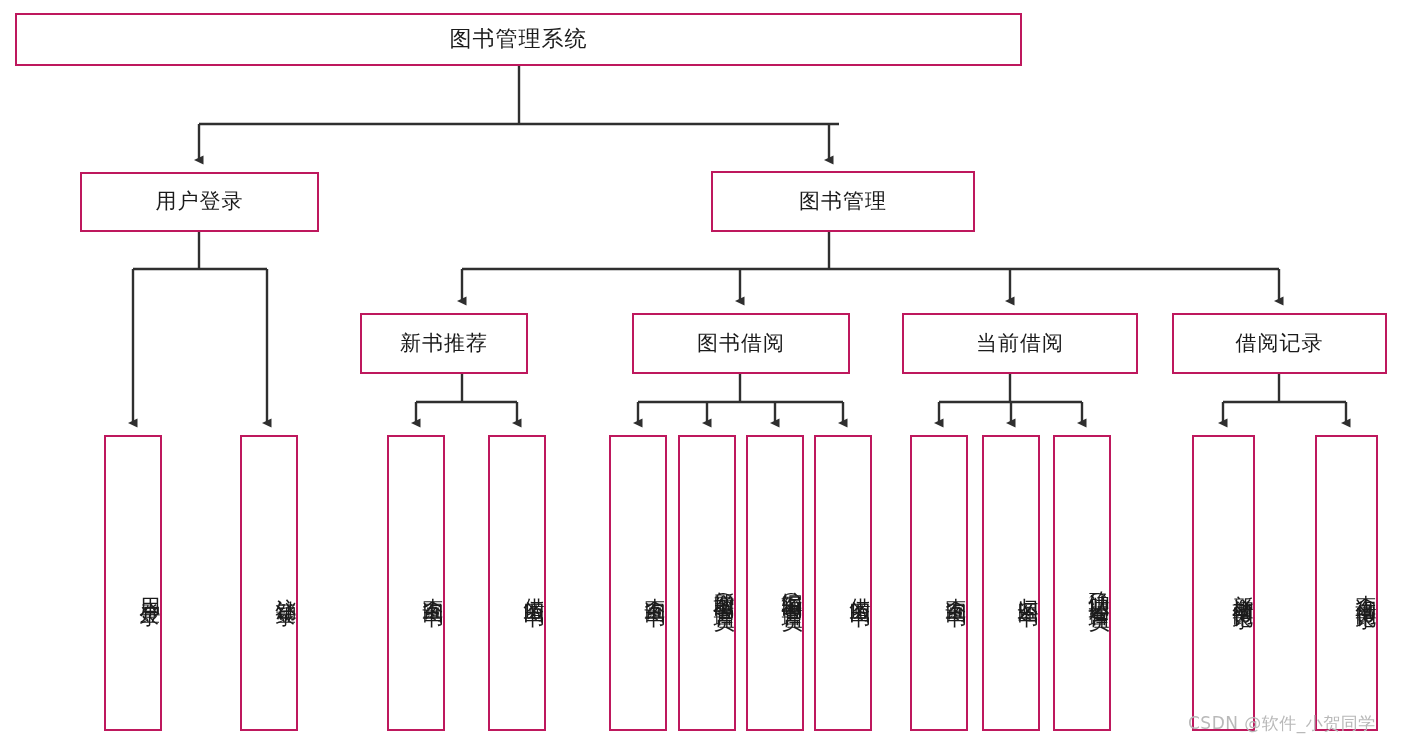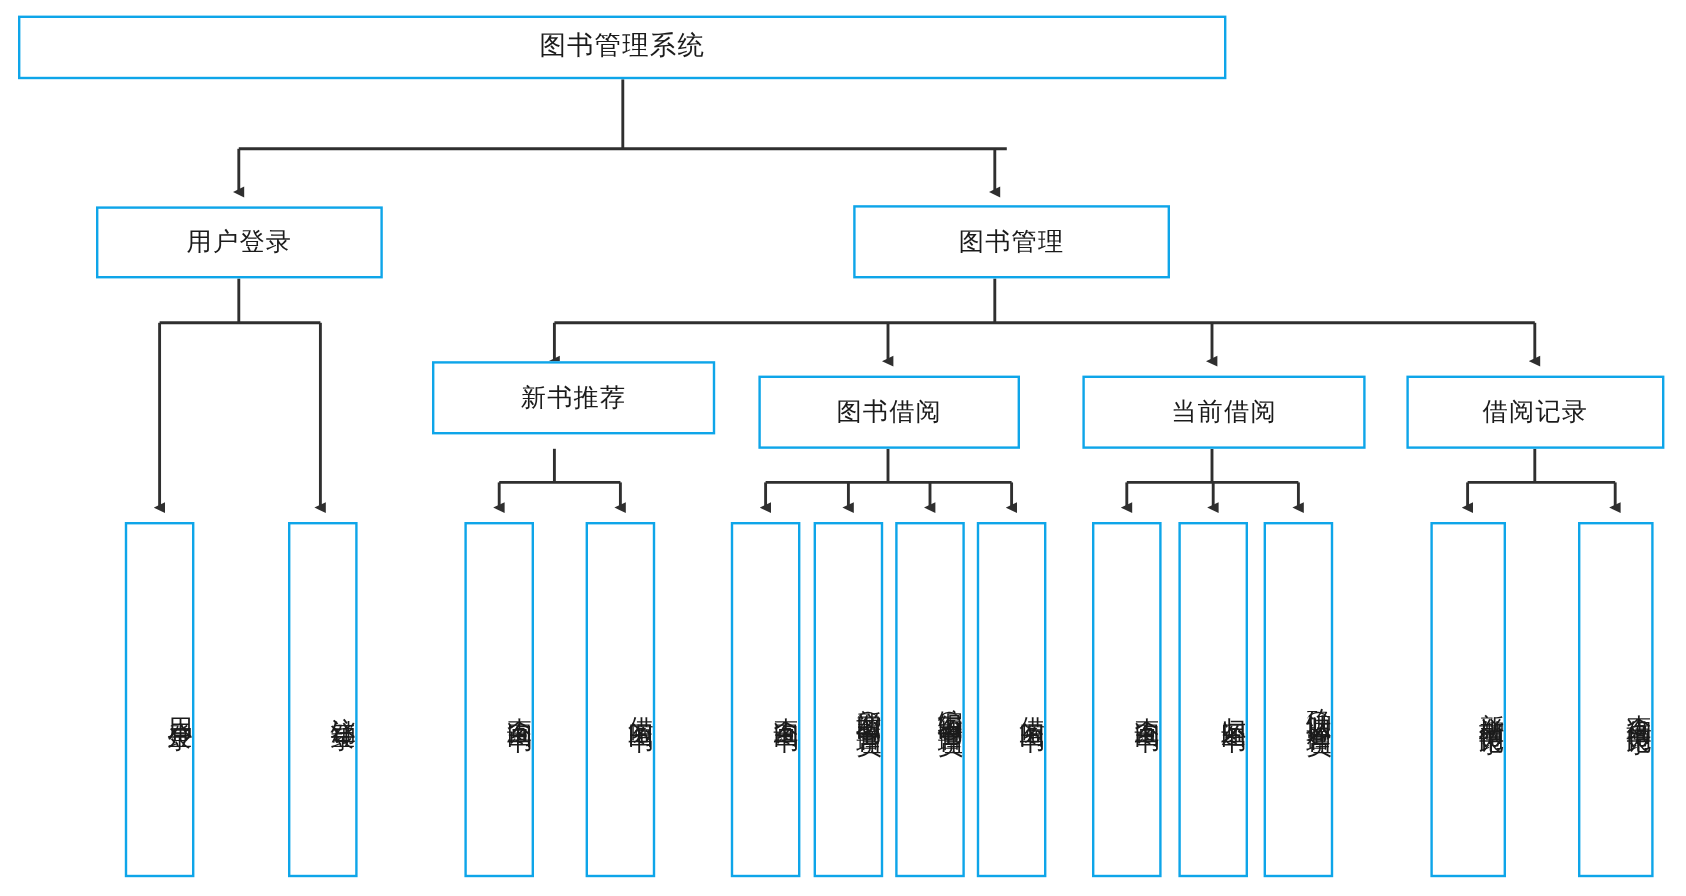--- a/index.html
+++ b/index.html
@@ -21,21 +21,21 @@
     position: absolute;
     left: 0;
     top: 0;
     width: 1405px;
     height: 747px;
     pointer-events: none;
   }
   .node {
     position: absolute;
     box-sizing: border-box;
-    border: 2px solid #0ea5e9;
+    border: 2px solid #be185d;
     background: #ffffff;
     display: flex;
     align-items: center;
     justify-content: center;
     color: #1b1b1b;
   }
   .node.horiz {
     font-size: 21px;
     letter-spacing: 1px;
     line-height: 1.2;
@@ -128,21 +128,21 @@
     <span>图书管理系统</span>
   </div>
 
   <div class="node horiz" style="left:80px; top:172px; width:239px; height:60px;">
     <span>用户登录</span>
   </div>
   <div class="node horiz" style="left:711px; top:171px; width:264px; height:61px;">
     <span>图书管理</span>
   </div>
 
-  <div class="node horiz" style="left:360px; top:301px; width:236px; height:61px;">
+  <div class="node horiz" style="left:360px; top:313px; width:168px; height:61px;">
     <span>新书推荐</span>
   </div>
   <div class="node horiz" style="left:632px; top:313px; width:218px; height:61px;">
     <span>图书借阅</span>
   </div>
   <div class="node horiz" style="left:902px; top:313px; width:236px; height:61px;">
     <span>当前借阅</span>
   </div>
   <div class="node horiz" style="left:1172px; top:313px; width:215px; height:61px;text-align:center;">
     <span>借阅记录</span>
@@ -185,14 +185,15 @@
     <span class="vlabel">确认归还（管理员）</span>
   </div>
 
   <div class="node vert" style="left:1192px; top:435px; width:63px; height:296px;">
     <span class="vlabel">新增借阅记录</span>
   </div>
   <div class="node vert" style="left:1315px; top:435px; width:63px; height:296px;">
     <span class="vlabel">查询借阅记录</span>
   </div>
 
+  <div class="watermark">CSDN @软件_小贺同学</div>
 
 </div>
 
 </body></html>

